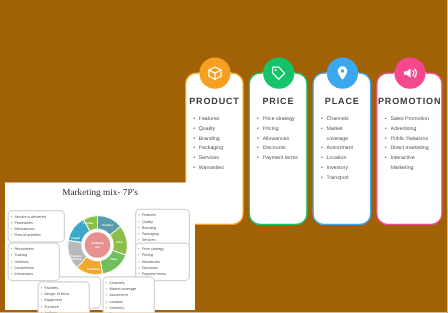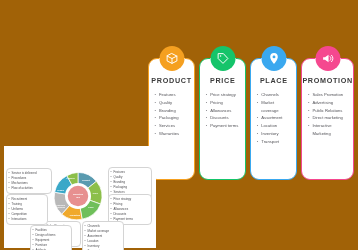--- a/index.html
+++ b/index.html
@@ -226,20 +226,21 @@
         <li>Advertising</li>
         <li>Public Relations</li>
         <li>Direct marketing</li>
         <li>Interactive Marketing</li>
       </ul>
     </div>
 
   </div>
 
   <div class="diagram">
+    <div class="diagram-title">Marketing mix- 7P's</div>
 
     <div class="donut-wrap">
       <svg viewBox="0 0 100 100">
 
         <g stroke="#ffffff" stroke-width="1.2">
           <path d="M50 50 L50 12 A38 38 0 0 1 79.7 26.3 Z" fill="#5a9bb0"></path>
           <path d="M50 50 L79.7 26.3 A38 38 0 0 1 86.5 63.1 Z" fill="#8cbf4a"></path>
           <path d="M50 50 L86.5 63.1 A38 38 0 0 1 56.6 87.4 Z" fill="#6fbf5a"></path>
           <path d="M50 50 L56.6 87.4 A38 38 0 0 1 23.7 79.3 Z" fill="#f0a92c"></path>
           <path d="M50 50 L23.7 79.3 A38 38 0 0 1 12.3 44.0 Z" fill="#b8b8b8"></path>

